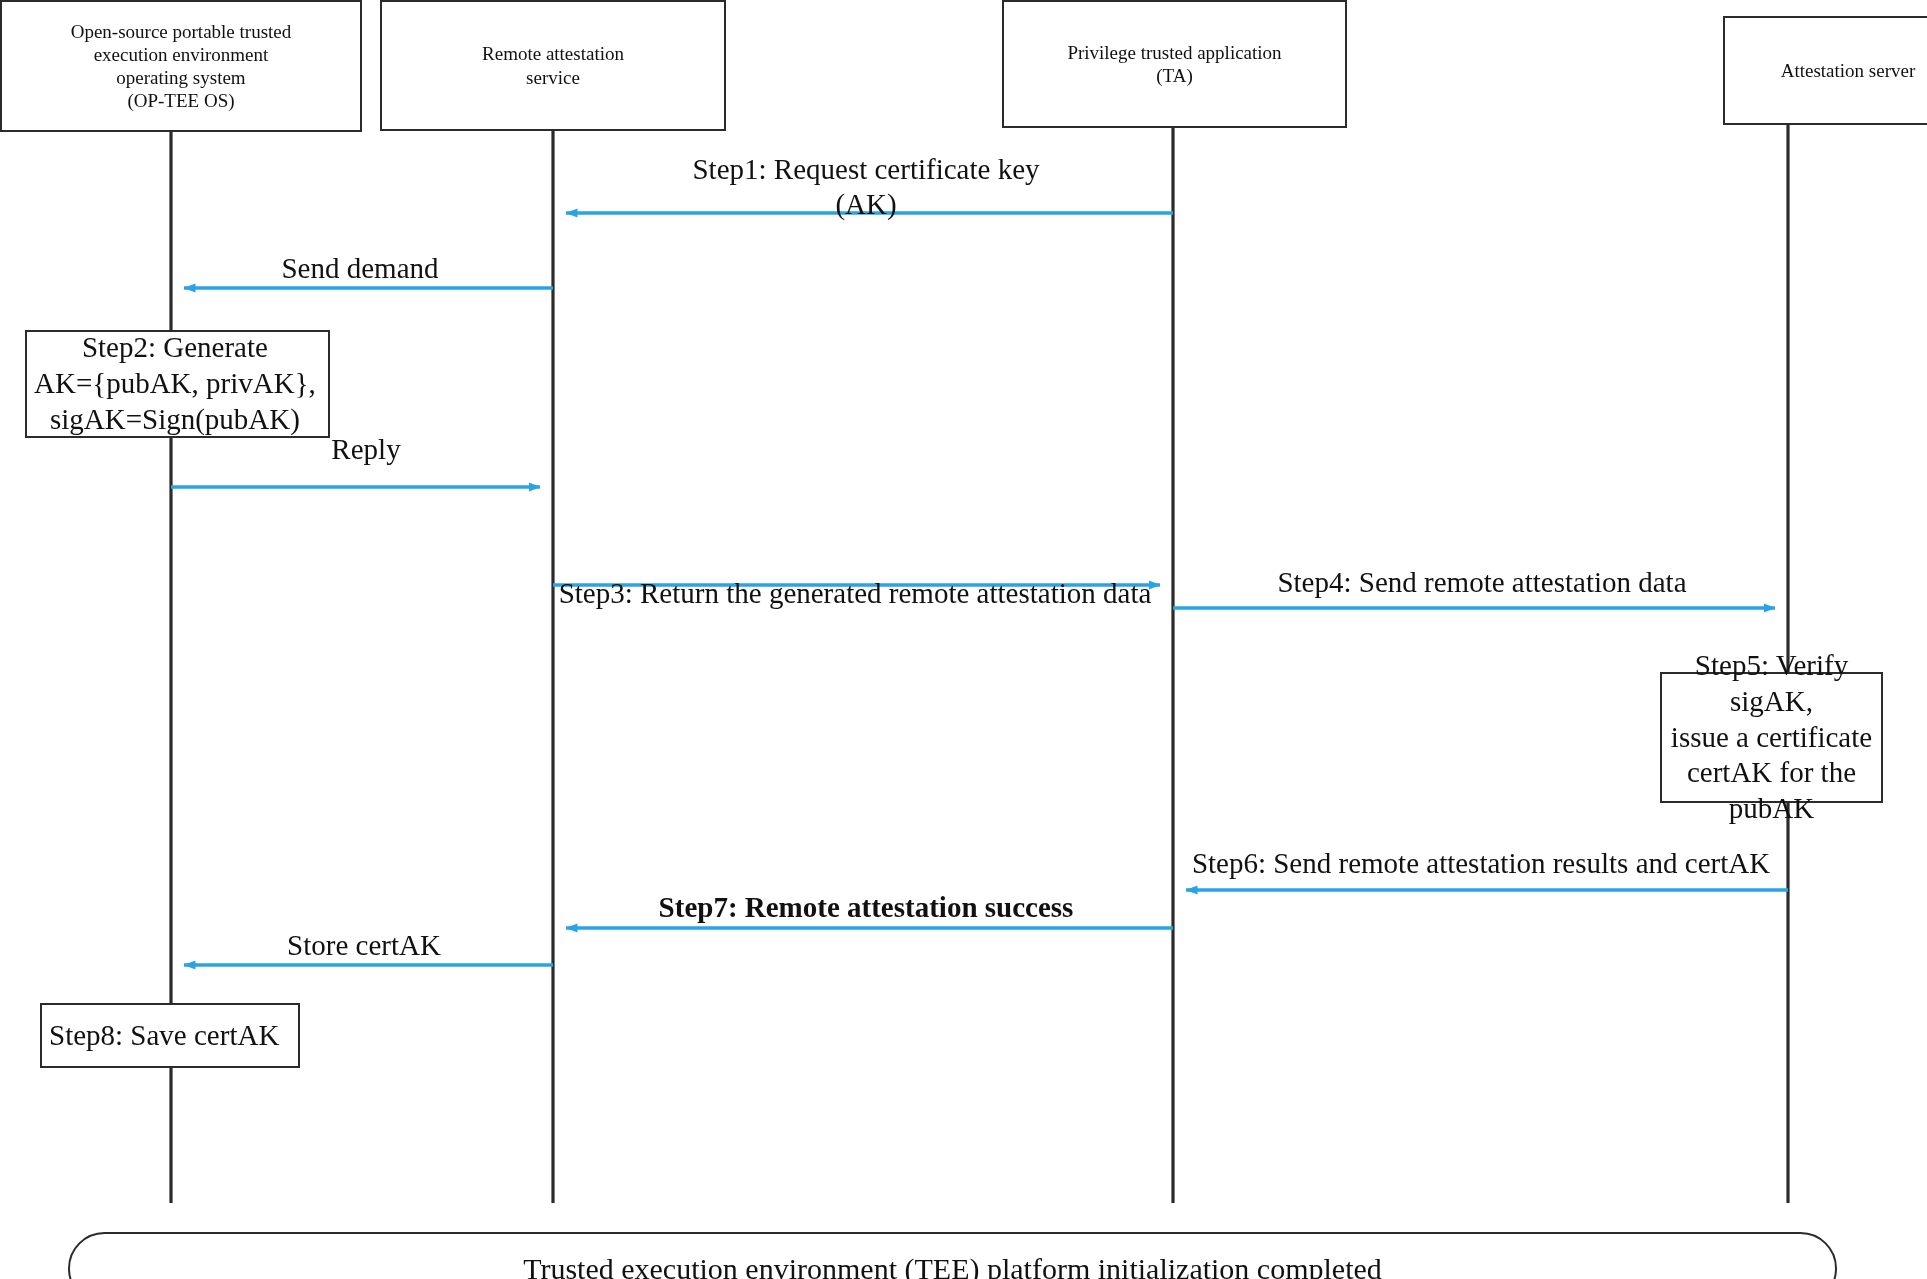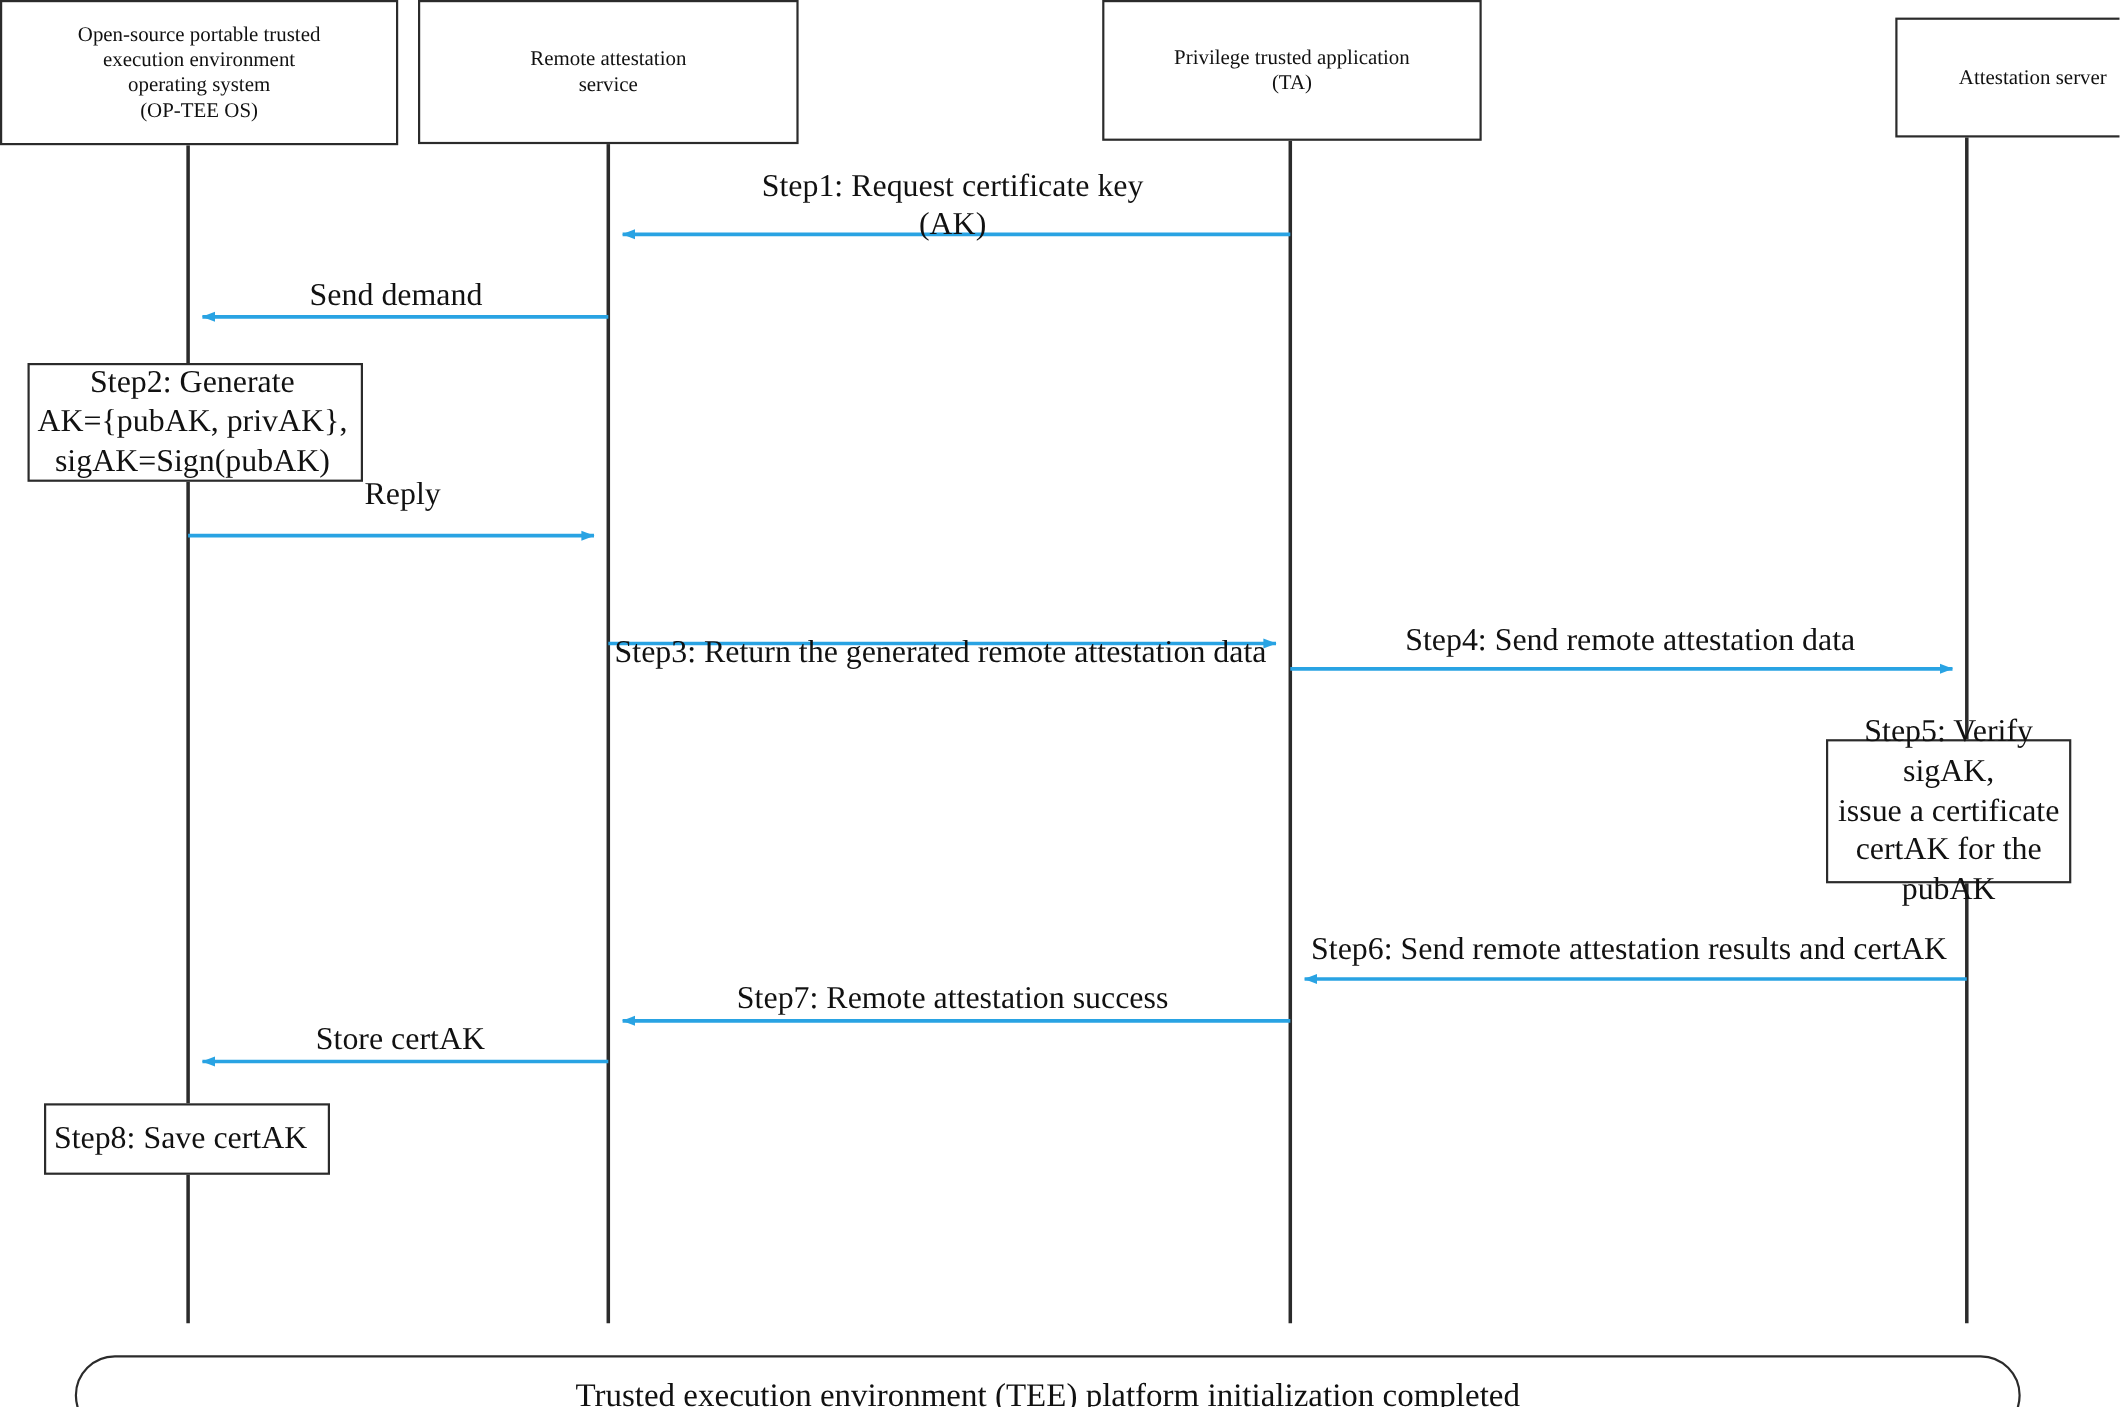--- a/index.html
+++ b/index.html
@@ -139,21 +139,21 @@
   <div class="msg-label" style="left:360px; top:251px; width:420px;">Send demand</div>
 
   <div class="msg-label" style="left:366px; top:432px; width:330px;">Reply</div>
 
   <div class="msg-label" style="left:855px; top:540px; width:700px;margin-top:36px;">Step3: Return the generated remote attestation data</div>
 
   <div class="msg-label" style="left:1482px; top:565px; width:560px;">Step4: Send remote attestation data</div>
 
   <div class="msg-label" style="left:1481px; top:846px; width:660px;">Step6: Send remote attestation results and certAK</div>
 
-  <div class="msg-label" style="left:866px; top:890px; width:620px;">Step7: Remote attestation success</div>
+  <div class="msg-label" style="left:866px; top:890px; width:620px;font-weight:bold;">Step7: Remote attestation success</div>
 
   <div class="msg-label" style="left:364px; top:928px; width:400px;">Store certAK</div>
 
   <div class="note" style="left:25px; top:330px; width:305px; height:108px;">
     <span>Step2: Generate
 AK={pubAK, privAK},
 sigAK=Sign(pubAK)</span>
   </div>
 
   <div class="note" style="left:1660px; top:672px; width:223px; height:131px;">

